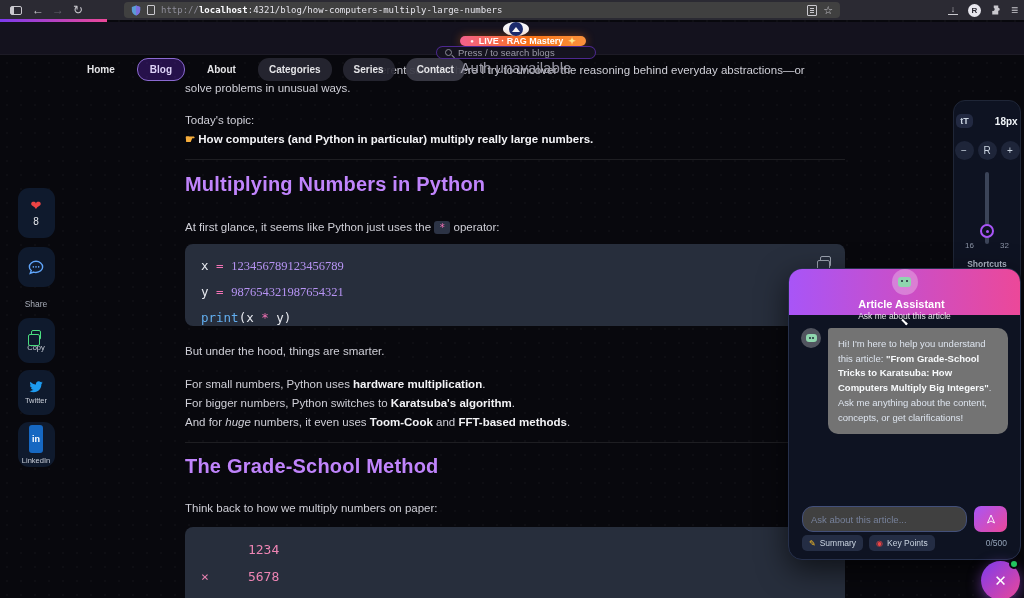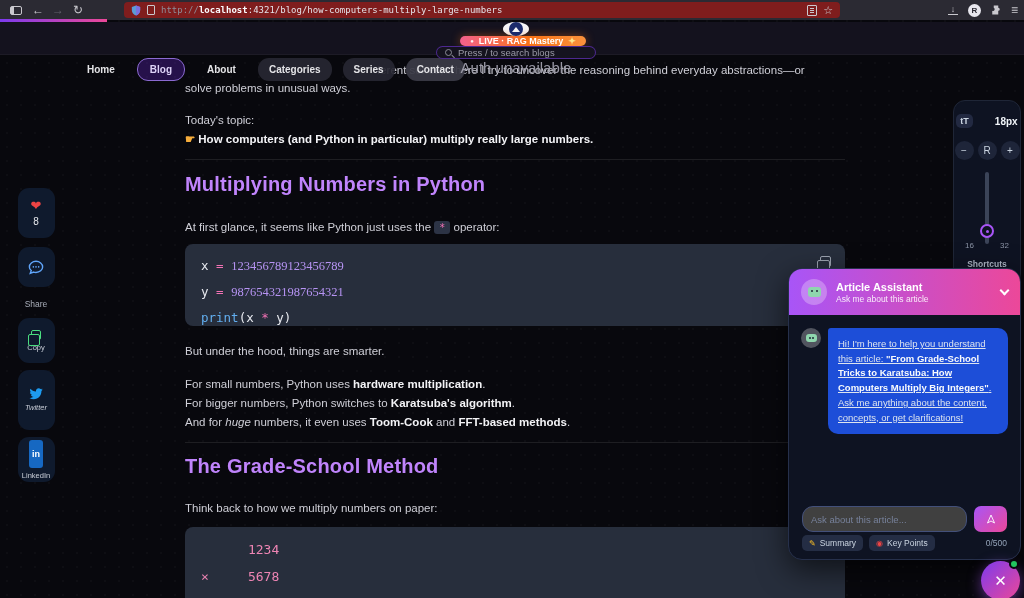--- a/index.html
+++ b/index.html
@@ -13,21 +13,21 @@
     background-size:14px 14px;}
   .abs{position:absolute;}
 
   
   .browser-bar{position:absolute;top:0;left:0;width:1024px;height:20px;background:#2b2a33;
     display:flex;align-items:center;padding:0 6px;z-index:50;}
   .bicon{color:#c9c8ce;font-size:12px;line-height:20px;width:20px;text-align:center;cursor:default;}
   .bicon.dim{color:#62616b;}
   .sb-toggle{width:12px;height:9px;border:1.3px solid #c9c8ce;border-radius:2px;position:relative;margin:0 6px 0 4px;}
   .sb-toggle::before{content:"";position:absolute;left:0;top:0;bottom:0;width:3px;background:#c9c8ce;}
-  .urlbar{margin-left:36px;width:716px;height:16px;background:#7f1d1d;border-radius:4px;
+  .urlbar{margin-left:36px;width:716px;height:16px;background:#404040;border-radius:4px;
     display:flex;align-items:center;padding:0 7px;gap:6px;}
   .url-text{font-family:"DejaVu Sans Mono",monospace;font-size:9px;letter-spacing:0;white-space:nowrap;overflow:hidden;flex:1;}
   .url-scheme{color:#8e8d99;}
   .url-host{color:#fbfbfe;font-weight:bold;}
   .url-path{color:#e4e3ea;}
   .page-ic{width:8px;height:10px;border:1px solid #c9c8ce;border-radius:1px;position:relative;}
   .ur-ic{width:10px;height:11px;border:1px solid #c9c8ce;border-radius:1px;position:relative;}
   .ur-ic::before{content:"";position:absolute;left:2px;top:2px;right:2px;height:1px;background:#c9c8ce;box-shadow:0 2px 0 #c9c8ce,0 4px 0 #c9c8ce;}
   .star{font-size:11px;color:#c9c8ce;}
   .right-icons{margin-left:auto;display:flex;align-items:center;gap:9px;}
@@ -90,21 +90,21 @@
   .rail-btn{width:37px;border-radius:11px;background:#0f1a2d;display:flex;flex-direction:column;align-items:center;justify-content:center;cursor:pointer;}
   .rail-btn .lbl{font-size:7.5px;color:#c9ced8;margin-top:3px;}
   .like{height:50px;}
   .heart{color:#ef4444;font-size:13px;line-height:14px;}
   .like-count{color:#e5e7eb;font-size:10px;margin-top:3px;}
   .cmt{height:40px;margin-top:9px;}
   .share-lbl{font-size:8.5px;color:#a9aeb9;margin:12px 0 9px;}
   .cpy{height:45px;}
   .copy-green{width:10px;height:10px;border:1.4px solid #4ade80;border-radius:2px;position:relative;}
   .copy-green::before{content:"";position:absolute;left:-4px;top:3px;width:10px;height:10px;border:1.4px solid #4ade80;border-radius:2px;background:#0f1a2d;}
-  .tw{height:60px;margin-top:7px;font-style:italic;}
+  .tw{height:45px;margin-top:7px;}
   .li{height:45px;margin-top:7px;}
   .in-sq{width:14px;height:28px;border-radius:3px;background:#1668c2;color:#fff;font-size:9px;font-weight:bold;
     display:flex;align-items:center;justify-content:center;}
 
   
   .font-panel{position:absolute;left:953px;top:100px;width:68px;height:186px;background:#0e1322;
     border:1px solid #1f2637;border-radius:12px;z-index:44;display:flex;flex-direction:column;align-items:center;padding-top:13px;}
   .fp-row1{display:flex;align-items:center;gap:22px;}
   .tT{background:#222941;border-radius:5px;padding:2px 4px;font-size:9px;font-weight:bold;color:#cbd5e1;cursor:pointer;}
   .fp-size{font-size:10px;font-weight:bold;color:#f1f5f9;}
@@ -116,34 +116,34 @@
   .slider .knob{position:absolute;left:0;top:52px;width:14px;height:14px;border-radius:50%;border:2px solid #a855f7;background:#0e1322;cursor:pointer;}
   .slider .knob::after{content:"";position:absolute;left:3.5px;top:3.5px;width:3px;height:3px;border-radius:50%;background:#a855f7;}
   .fp-range{display:flex;justify-content:space-between;width:44px;margin-top:6px;font-size:8px;color:#8b93a5;}
   .fp-short{margin-top:9px;font-size:8.5px;font-weight:bold;color:#aeb6c6;}
   .kbd{margin-top:5px;background:#eef0f4;color:#1f2937;border-radius:3px;font-size:8px;padding:1px 6px;font-family:"DejaVu Sans Mono",monospace;}
 
   
   .chat{position:absolute;left:788px;top:268px;width:233px;height:292px;background:#0e1322;
     border:1px solid #26304b;border-radius:14px;z-index:46;box-shadow:0 10px 30px rgba(0,0,0,.6);}
   .chat-head{height:46px;border-radius:13px 13px 0 0;background:linear-gradient(90deg,#a855f7,#ec4899);
-    display:flex;align-items:center;padding:0 12px;gap:9px;}
+    display:flex;align-items:center;padding:0 12px;gap:3px;flex-direction:column;}
   .bot-av{width:26px;height:26px;border-radius:50%;background:rgba(255,255,255,.28);display:flex;align-items:center;justify-content:center;flex:none;}
   .bot-av.small{width:20px;height:20px;}
   .bot-face{width:13px;height:10px;border-radius:3px;background:#8fd6ae;position:relative;}
   .bot-av.small .bot-face{width:11px;height:8px;}
   .bot-face::before,.bot-face::after{content:"";position:absolute;top:3px;width:2px;height:2px;border-radius:50%;background:#1f2937;}
   .bot-face::before{left:3px;} .bot-face::after{right:3px;}
   .chat-titles{flex:1;}
   .chat-title{font-size:11px;font-weight:bold;color:#fff;}
   .chat-sub{font-size:8.5px;color:rgba(255,255,255,.88);margin-top:1px;}
   .chev{width:7px;height:7px;border-right:2px solid #fff;border-bottom:2px solid #fff;transform:rotate(45deg);margin-top:-3px;cursor:pointer;}
   .chat-msg-row{display:flex;gap:7px;padding:13px 12px 0;}
-  .bubble{background:#1d4ed8;border-radius:10px;border-top-left-radius:3px;padding:9px 10px;width:183px;
-    font-size:9.5px;line-height:1.55;color:#dde4ee;text-decoration:underline;}
+  .bubble{background:#737373;border-radius:10px;border-top-left-radius:3px;padding:9px 10px;width:183px;
+    font-size:9.5px;line-height:1.55;color:#dde4ee;}
   .bubble strong{color:#f8fafc;}
   .chat-input-row{position:absolute;left:13px;right:13px;bottom:27px;display:flex;gap:7px;}
   .chat-input{flex:1;height:26px;background:#404040;border:1px solid #43507a;border-radius:11px;
     color:#cbd5e1;font-size:9.5px;padding:12px 8px;outline:none;font-family:"Liberation Sans",sans-serif;}
   .chat-input::placeholder{color:#76809a;}
   .send-btn{width:33px;height:26px;border:none;border-radius:7px;cursor:pointer;
     background:linear-gradient(135deg,#a855f7,#ec4899);display:flex;align-items:center;justify-content:center;}
   .chat-chips{position:absolute;left:13px;right:13px;bottom:8px;display:flex;gap:6px;align-items:center;}
   .chip{background:#242d44;border-radius:5px;padding:3px 7px;font-size:8.5px;color:#cbd5e1;display:flex;gap:4px;align-items:center;cursor:pointer;}
   .chip .ci1{color:#fbbf24;font-size:8px;} .chip .ci2{color:#ef4444;font-size:8px;}

